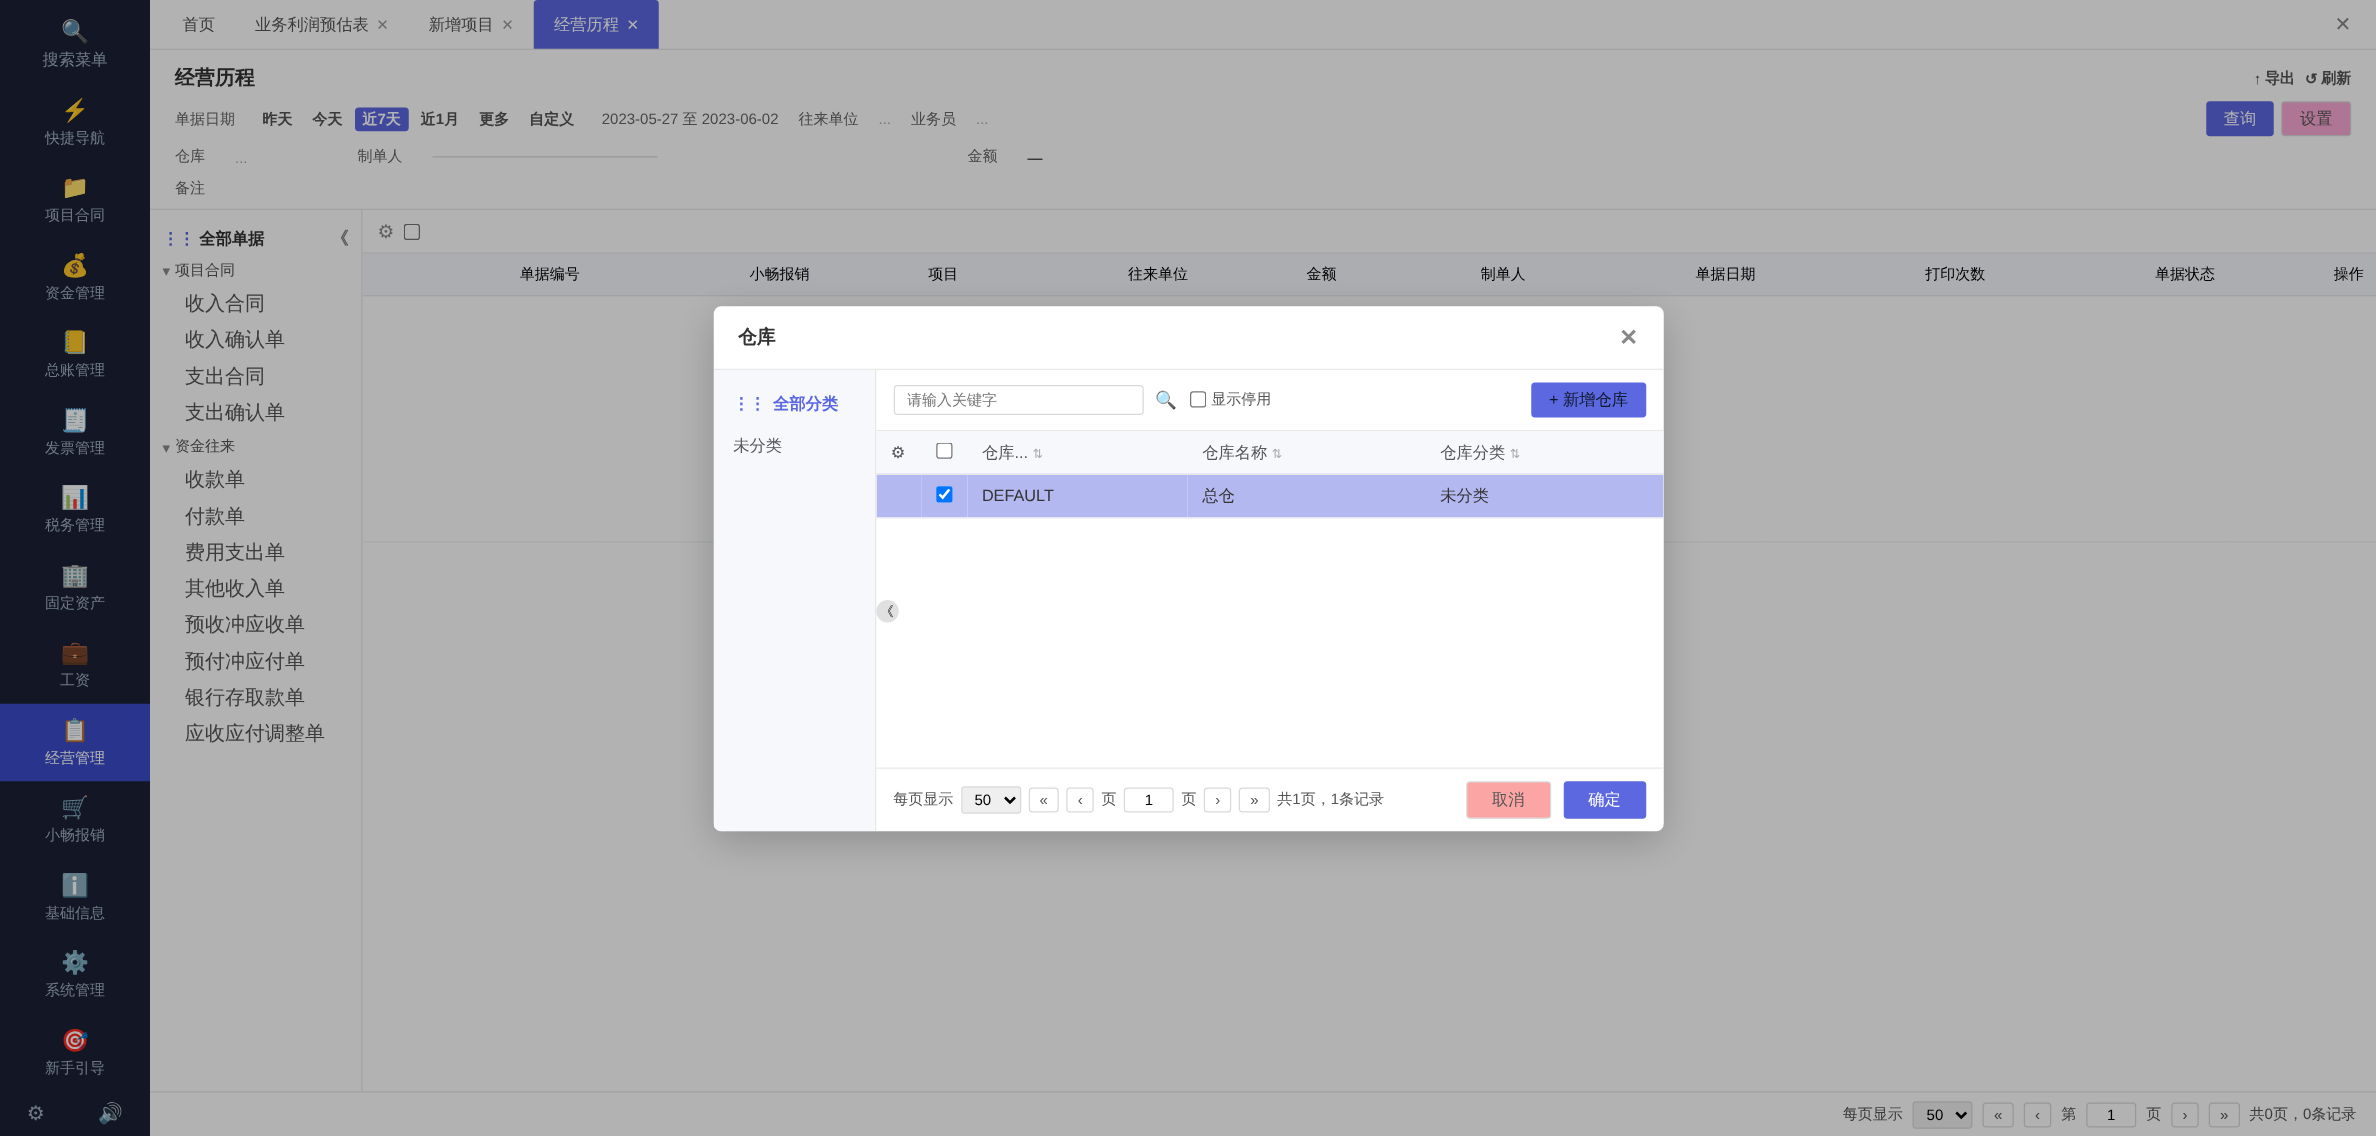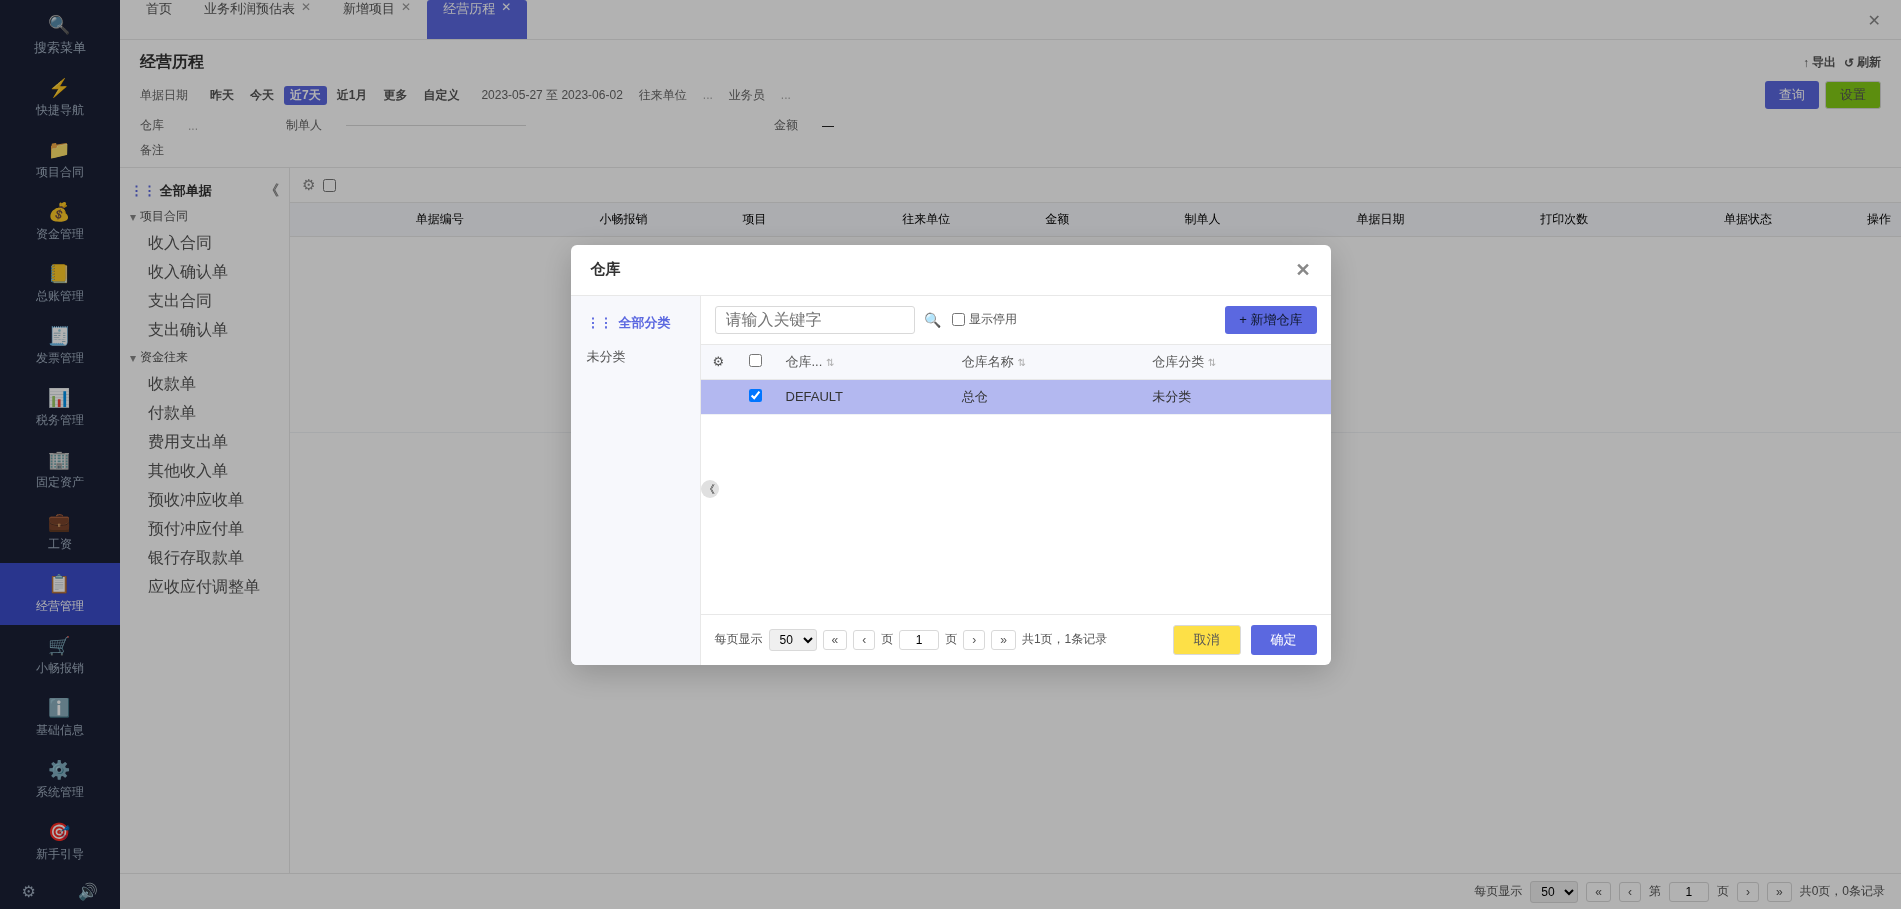--- a/index.html
+++ b/index.html
@@ -59,21 +59,21 @@
       display: flex;
       align-items: center;
       height: 40px;
       padding: 0 10px;
       position: relative;
     }
     .tab-item {
       padding: 0 16px;
       height: 100%;
       display: flex;
-      align-items: flex-start;
+      align-items: center;
       font-size: 13px;
       color: #555;
       cursor: pointer;
       border-right: none;
       white-space: nowrap;
       position: relative;
     }
     .tab-item .close-tab {
       margin-left: 6px;
       font-size: 12px;
@@ -140,21 +140,21 @@
       flex-wrap: wrap;
     }
     .filter-label { color: #666; }
     .date-options { display: flex; gap: 4px; align-items: center; }
     .date-opt-btn { padding: 1px 6px; border-radius: 3px; cursor: pointer; color: #555; font-size: 12px; font-weight: bold; }
     .date-opt-btn.active { background: #5b68e0; color: #fff; }
     .filter-date-range { color: #666; font-size: 12px; }
     .filter-dots { color: #aaa; }
     .filter-buttons { display: flex; gap: 6px; margin-left: auto; }
     .btn-query { background: #5b68e0; color: #fff; border: none; border-radius: 3px; padding: 4px 14px; cursor: pointer; font-size: 13px; }
-    .btn-set { background: #84cc16; color: #555; border: 1px solid #d9d9d9; border-radius: 3px; padding: 4px 14px; cursor: pointer; font-size: 13px; }
+    .btn-set { background: #f9a8d4; color: #555; border: 1px solid #d9d9d9; border-radius: 3px; padding: 4px 14px; cursor: pointer; font-size: 13px; }
 
     .filter-row2 {
       display: flex;
       align-items: center;
       gap: 24px;
       font-size: 12px;
       margin-bottom: 8px;
     }
 
     
@@ -352,21 +352,21 @@
       display: flex;
       align-items: center;
       padding: 10px 14px;
       gap: 10px;
       border-bottom: 1px solid #e8e8e8;
     }
     .modal-search-input {
       border: 1px solid #d9d9d9;
       border-radius: 3px;
       padding: 4px 10px;
-      font-size: 16px;
+      font-size: 12px;
       width: 200px;
       outline: none;
     }
     .btn-add-warehouse {
       margin-left: auto;
       background: #5b68e0;
       color: #0f172a;
       border: none;
       border-radius: 3px;
       padding: 5px 14px;
@@ -418,21 +418,21 @@
       align-items: center;
       gap: 6px;
       font-size: 12px;
       color: #555;
     }
     .modal-action-btns {
       display: flex;
       gap: 10px;
     }
     .btn-cancel {
-      background: #fde047;
+      background: #fca5a5;
       border: 1px solid #d9d9d9;
       border-radius: 3px;
       padding: 5px 20px;
       font-size: 13px;
       cursor: pointer;
       color: #555;
     }
     .btn-confirm {
       background: #5b68e0;
       color: #fff;

